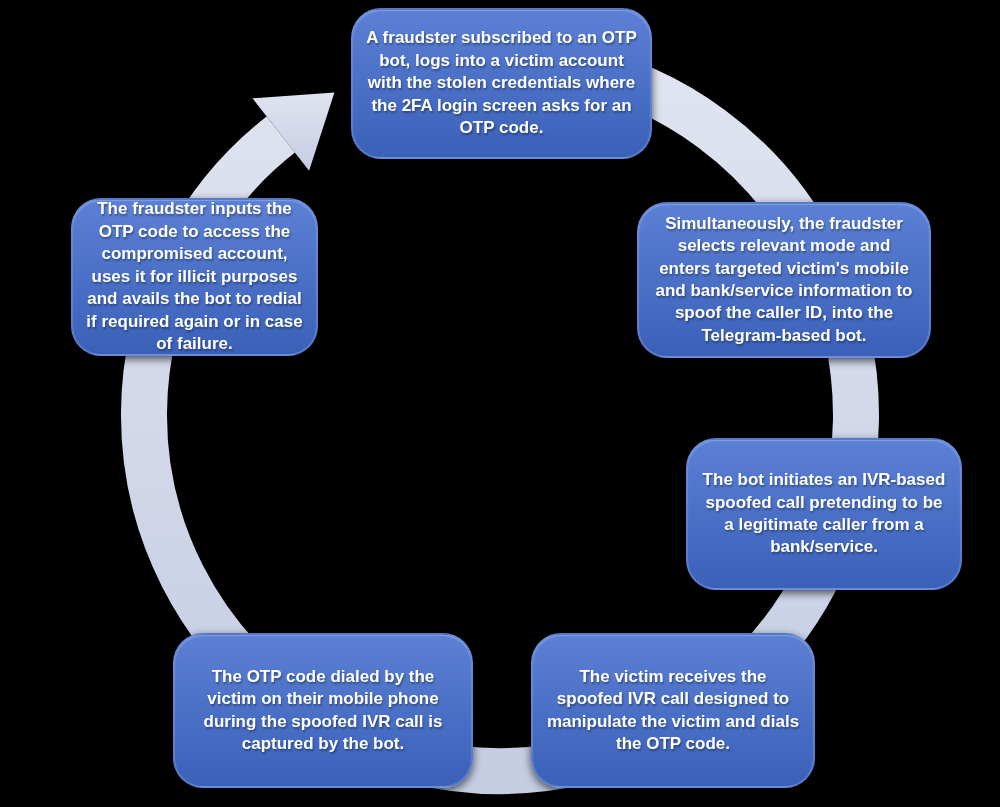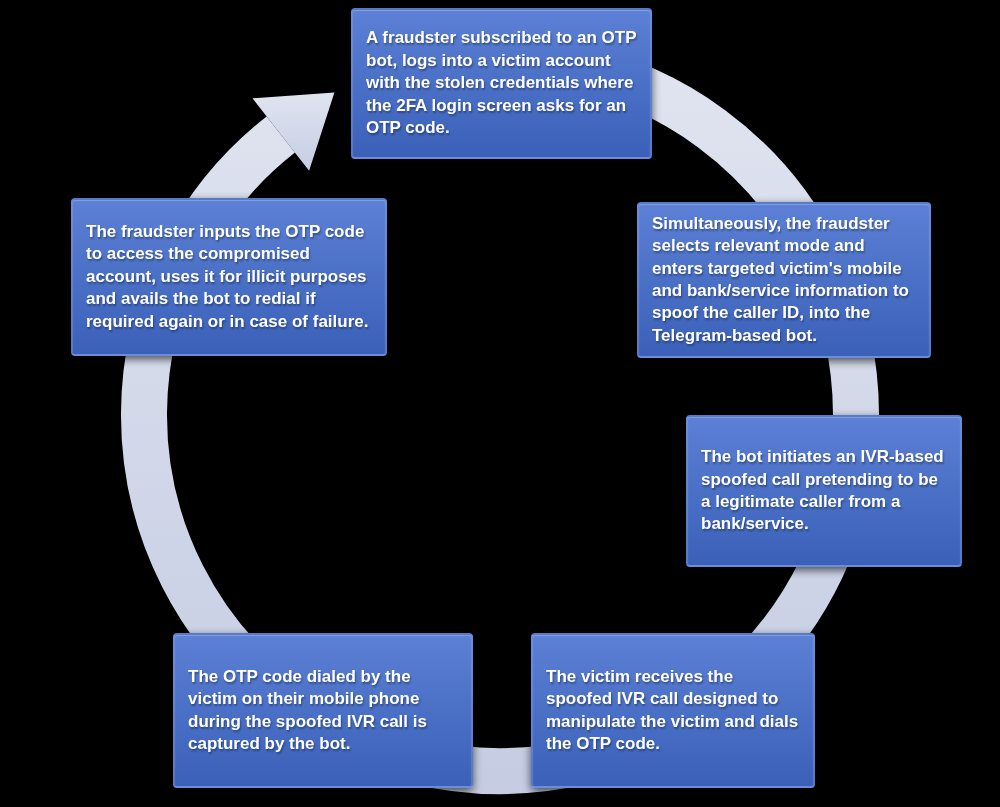--- a/index.html
+++ b/index.html
@@ -27,38 +27,39 @@
     position: absolute;
     left: 0; top: 0;
     z-index: 0;
   }
   .step-box {
     position: absolute;
     z-index: 1;
     display: flex;
     align-items: center;
     justify-content: center;
-    border-radius: 4px;
+    text-align: center;
+    border-radius: 30px;
     background: linear-gradient(180deg, var(--box-top) 0%, var(--box-bottom) 100%);
     border: 2px solid var(--box-border);
     box-shadow: 0 3px 8px rgba(0,0,0,0.65), inset 0 1px 1px rgba(255,255,255,0.25);
     color: var(--text);
     font-weight: bold;
     font-size: 17px;
     line-height: 1.32;
     padding: 8px 13px;
     text-shadow: 1px 2px 2px rgba(0,0,0,0.35);
   }
   .pos-top          { left: 351px; top:   8px; width: 301px; height: 151px; }
   .pos-upper-right  { left: 637px; top: 202px; width: 294px; height: 156px; }
-  .pos-lower-right  { left: 686px; top: 415px; width: 276px; height: 152px; }
+  .pos-lower-right  { left: 686px; top: 438px; width: 276px; height: 152px; }
   .pos-bottom-right { left: 531px; top: 633px; width: 284px; height: 155px; }
   .pos-bottom-left  { left: 173px; top: 633px; width: 300px; height: 155px; }
   .pos-middle-left  { left:  13px; top: 418px; width: 304px; height: 154px; }
-  .pos-upper-left   { left:  71px; top: 198px; width: 316px; height: 158px; }
+  .pos-upper-left   { left:  71px; top: 198px; width: 247px; height: 158px; }
 </style>
 </head>
 <body>
 
 <div class="canvas">
 
   <svg class="ring-svg" width="1000" height="807" viewBox="0 0 1000 807">
     <defs>
       <linearGradient id="ringGrad" x1="0" y1="0" x2="0" y2="1">
         <stop offset="0" style="stop-color: var(--ring-light, #e0e4f0);"></stop>

